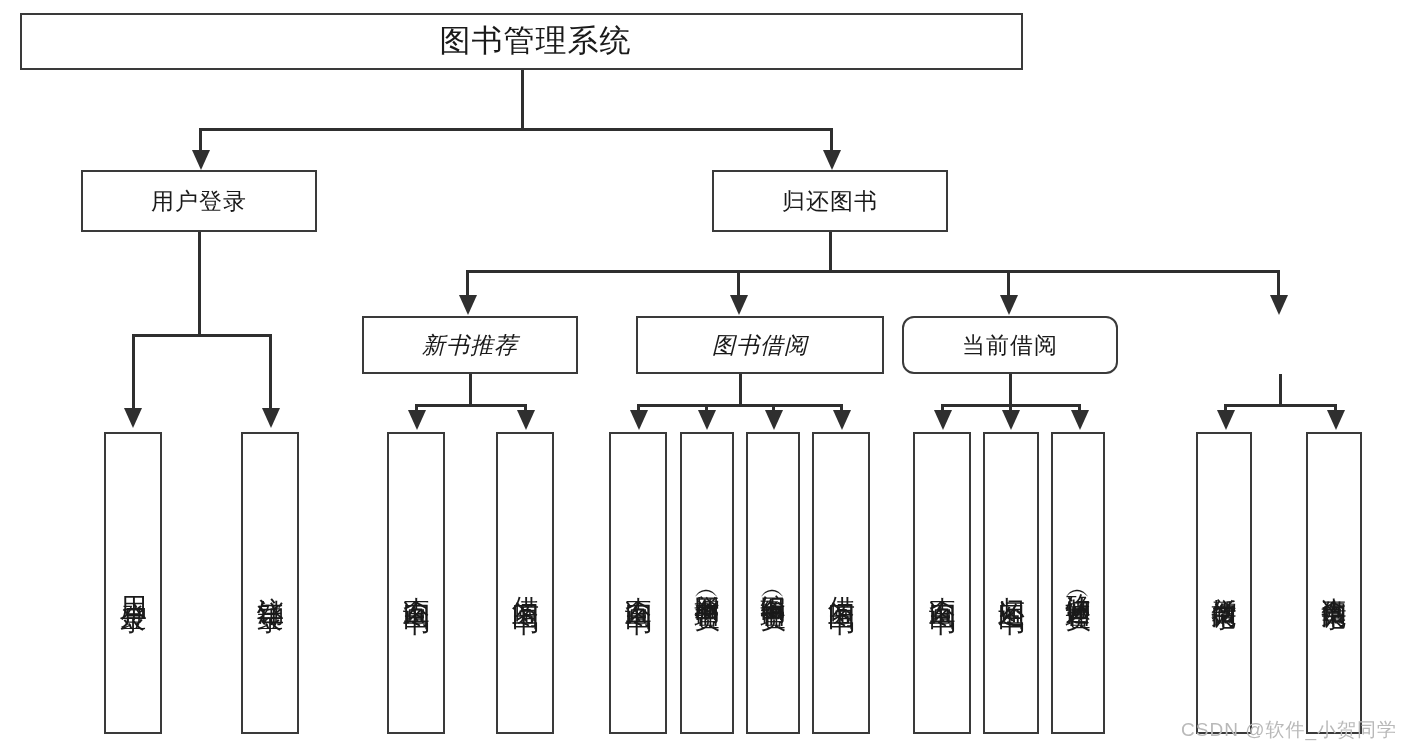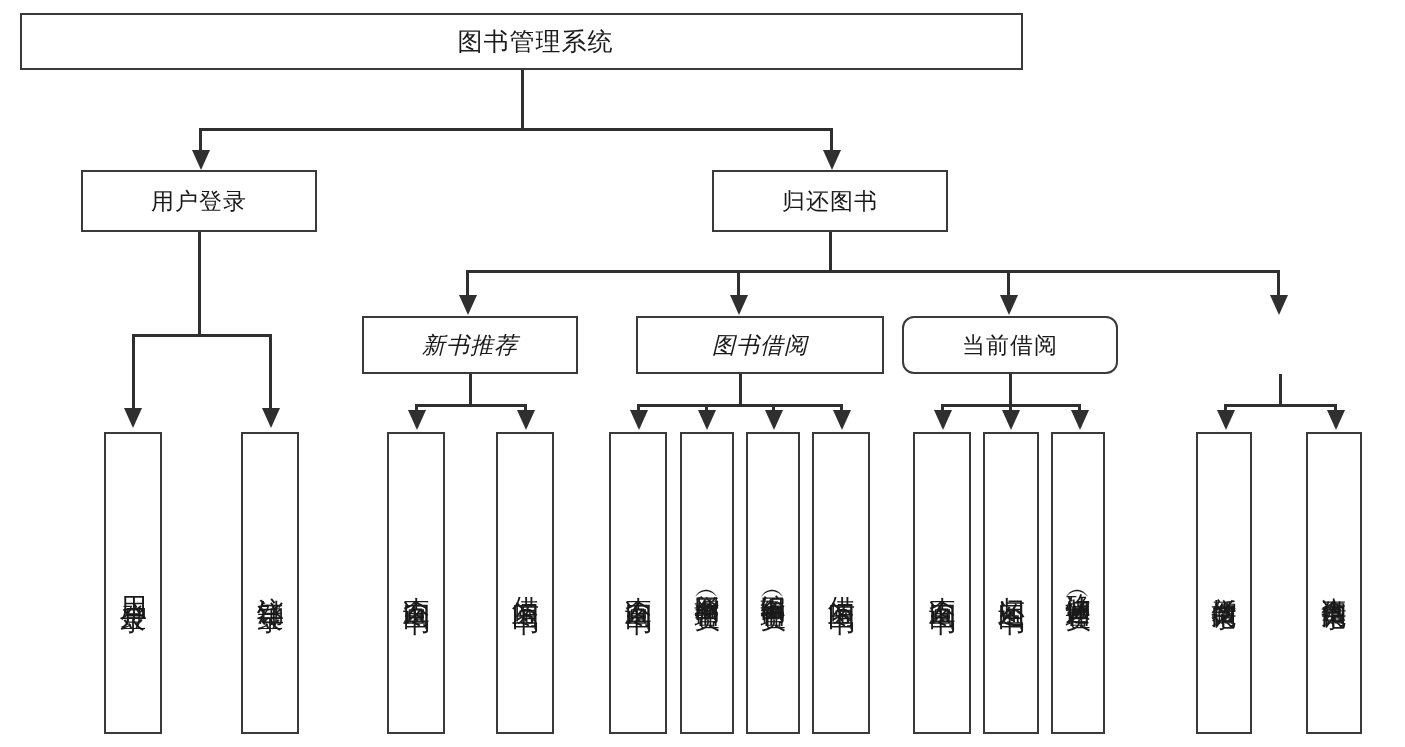--- a/index.html
+++ b/index.html
@@ -32,21 +32,21 @@
     display: block;
     text-align: center;
     line-height: 1.25;
     white-space: nowrap;
   }
   
   .node.h .label {
     font-size: 23px;
   }
   .node.root .label {
-    font-size: 25px;
+    font-size: 31px;
     margin-left: 28px;
   }
   
   .node.v {
     align-items: center;
     justify-content: center;
   }
   .node.v .label {
     writing-mode: vertical-rl;
     text-orientation: upright;
@@ -212,14 +212,15 @@
     <span class="label">确认归还（管理员）</span>
   </div>
 
   <div class="node v narrow" style="left:1196px; top:432px; width:56px; height:302px;">
     <span class="label">新增借阅记录</span>
   </div>
   <div class="node v narrow" style="left:1306px; top:432px; width:56px; height:302px;">
     <span class="label">查询借阅记录</span>
   </div>
 
+  <div class="watermark">CSDN @软件_小贺同学</div>
 
 </div>
 
 </body></html>

